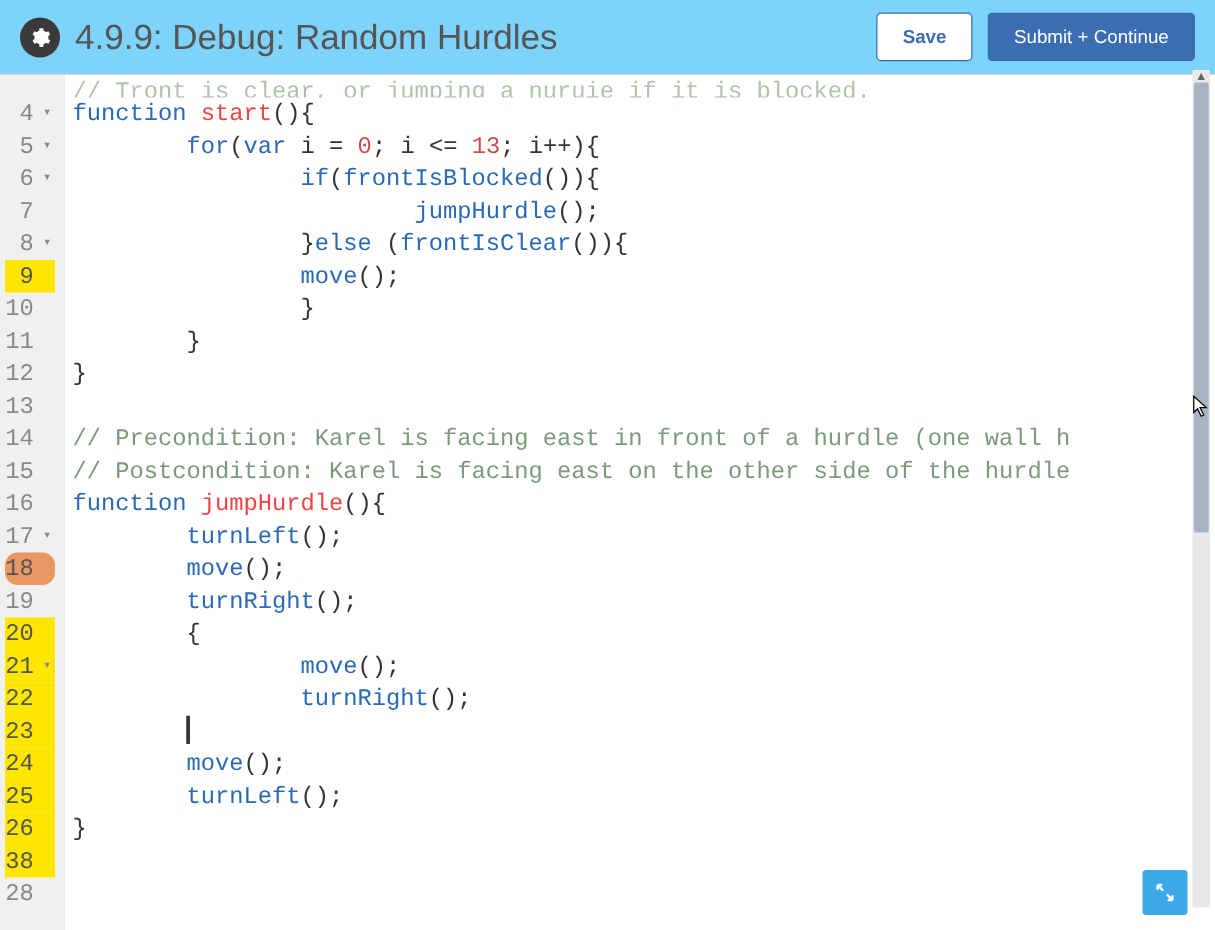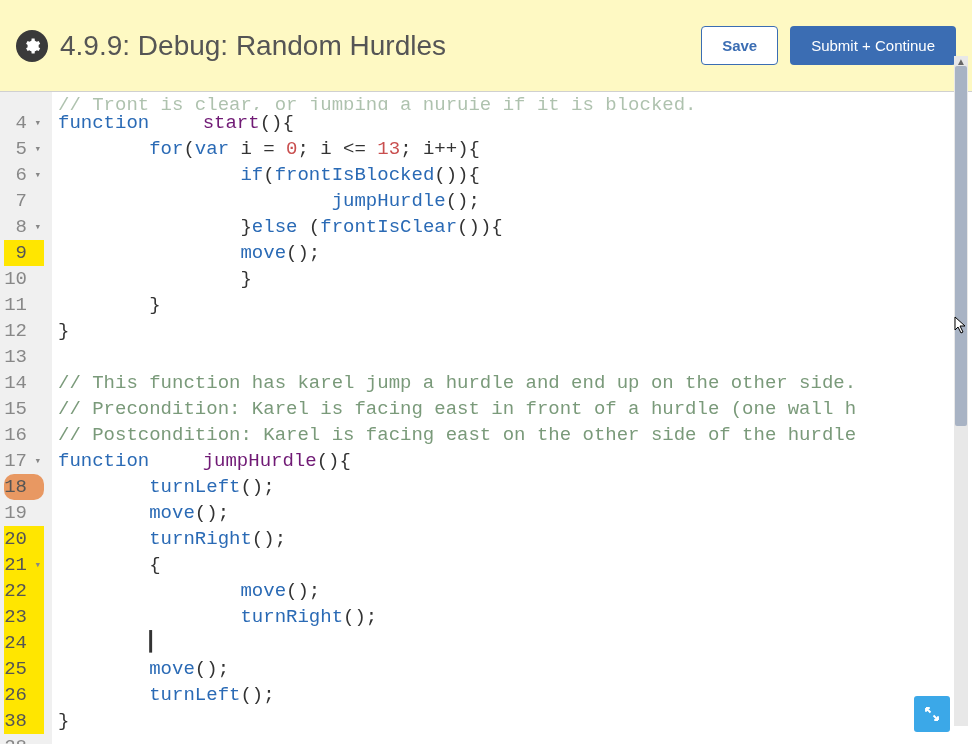--- a/index.html
+++ b/index.html
@@ -11,22 +11,22 @@
       font-family: Arial, Helvetica, sans-serif;
       background: #f5f5f5;
       width: 972px;
       height: 744px;
       overflow: hidden;
       position: relative;
     }
     .header {
       display: flex;
       align-items: center;
-      padding: 26px 16px;
-      background: #fef9c3;
+      padding: 10px 16px;
+      background: #7dd3fc;
       border-bottom: 1px solid #d0d0d0;
       gap: 12px;
     }
     .gear-icon {
       width: 32px;
       height: 32px;
       background: #3a3a3a;
       border-radius: 50%;
       display: flex;
       align-items: center;
@@ -103,21 +103,21 @@
       padding-left: 6px;
       position: relative;
       background: #fff;
     }
     .code-line {
       height: 26px;
       white-space: pre;
       color: #333;
     }
     .kw { color: #2a6ab5; }
-    .fname { color: #701a75; margin-left: 42px; }
+    .fname { color: #ef4444; }
     .fncall { color: #2a6ab5; }
     .num { color: #c94f4f; }
     .op { color: #333; }
     .paren { color: #333; }
     .brace { color: #333; }
     .comment { color: #7a9a7a; }
     @keyframes blink { 50% { opacity: 0; } }
     .scrollbar {
       position: absolute;
       right: 4px;
@@ -295,21 +295,20 @@
       <div class="code-line"><span></span><span class="kw">function</span><span> </span><span class="fname">start</span><span class="paren">(){</span></div>
       <div class="code-line"><span>        </span><span class="kw">for</span><span class="paren">(</span><span class="kw">var</span><span> i </span><span class="op">=</span><span> </span><span class="num">0</span><span>; i </span><span class="op">&lt;=</span><span> </span><span class="num">13</span><span>; i</span><span class="op">++</span><span class="paren">){</span></div>
       <div class="code-line"><span>                </span><span class="kw">if</span><span class="paren">(</span><span class="fncall">frontIsBlocked</span><span class="paren">()){</span></div>
       <div class="code-line"><span>                        </span><span class="fncall">jumpHurdle</span><span class="paren">();</span></div>
       <div class="code-line"><span>                </span><span class="brace">}</span><span class="kw">else</span><span class="paren"> (</span><span class="fncall">frontIsClear</span><span class="paren">()){</span></div>
       <div class="code-line"><span>                </span><span class="fncall">move</span><span class="paren">();</span></div>
       <div class="code-line"><span>                </span><span class="brace">}</span></div>
       <div class="code-line"><span>        </span><span class="brace">}</span></div>
       <div class="code-line"><span></span><span class="brace">}</span></div>
       <div class="code-line"><span></span></div>
-      <div class="code-line"><span></span><span class="comment">// This function has karel jump a hurdle and end up on the other side.</span></div>
       <div class="code-line"><span></span><span class="comment">// Precondition: Karel is facing east in front of a hurdle (one wall h</span></div>
       <div class="code-line"><span></span><span class="comment">// Postcondition: Karel is facing east on the other side of the hurdle</span></div>
       <div class="code-line"><span></span><span class="kw">function</span><span> </span><span class="fname">jumpHurdle</span><span class="paren">(){</span></div>
       <div class="code-line"><span>        </span><span class="fncall">turnLeft</span><span class="paren">();</span></div>
       <div class="code-line"><span>        </span><span class="fncall">move</span><span class="paren">();</span></div>
       <div class="code-line"><span>        </span><span class="fncall">turnRight</span><span class="paren">();</span></div>
       <div class="code-line"><span>        </span><span class="brace">{</span></div>
       <div class="code-line"><span>                </span><span class="fncall">move</span><span class="paren">();</span></div>
       <div class="code-line"><span>                </span><span class="fncall">turnRight</span><span class="paren">();</span></div>
       <div class="code-line"><span>        </span><span style="color: rgb(51, 51, 51);">▎</span></div>

